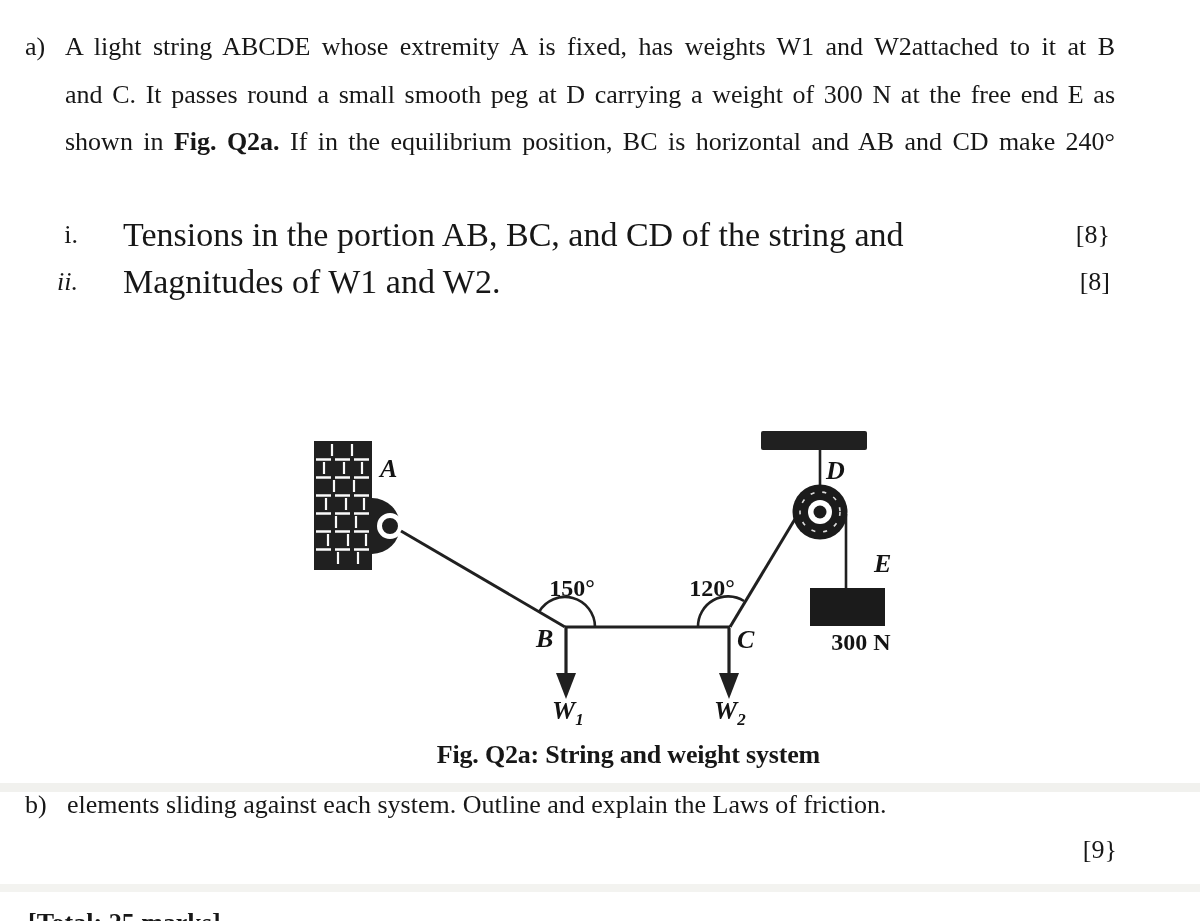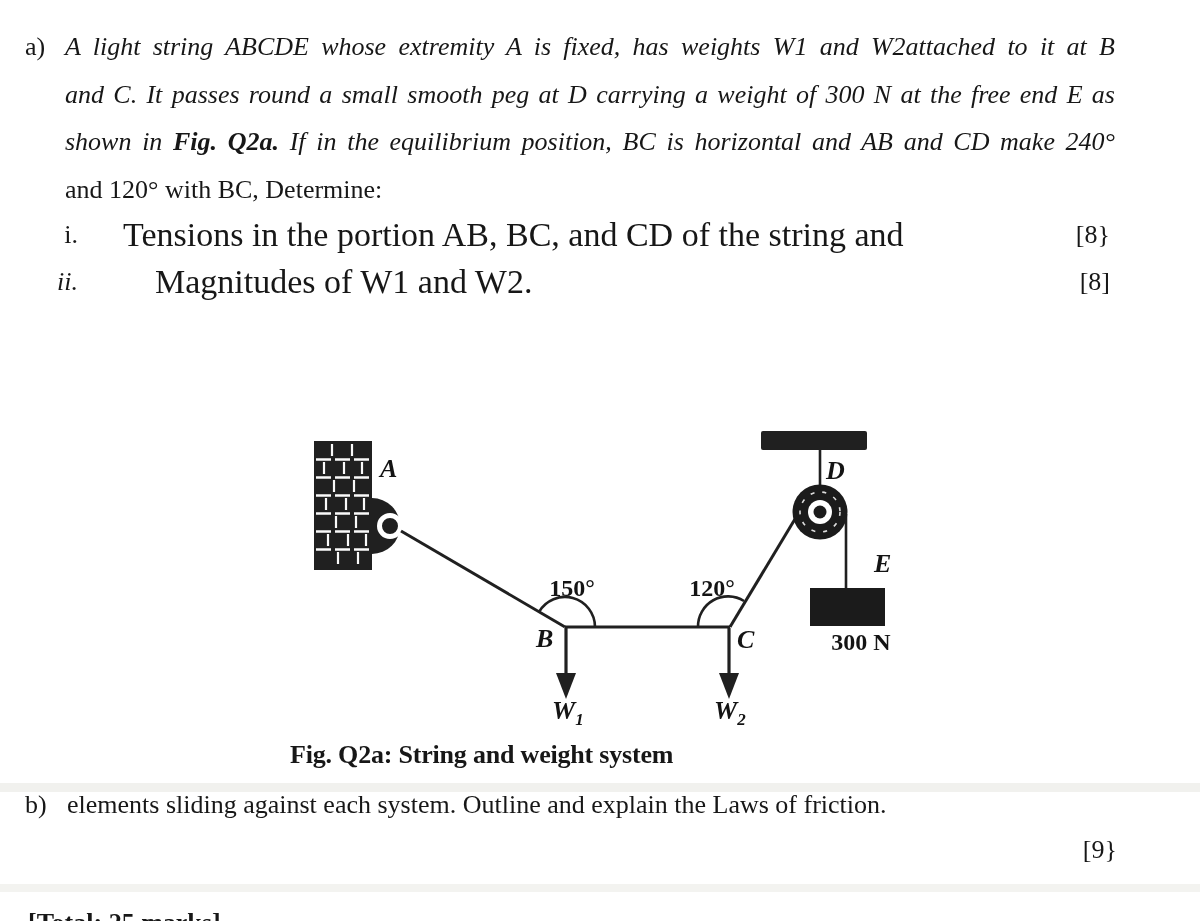--- a/index.html
+++ b/index.html
@@ -8,60 +8,59 @@
     background:#ffffff; color:#171717;
     font-family:"Liberation Serif", serif;
   }
   .scan-band { position:absolute; left:0; width:1200px; }
   .band1 { top:783px; height:9px;  background:#f1f1ee; }
   .band2 { top:884px; height:8px;  background:#f3f3f0; }
 
   .txt { position:absolute; font-size:26px; line-height:47.5px; color:#171717; }
   .block { position:absolute; }
   .jline { font-size:26px; line-height:47.5px; }
-  .just  { text-align:justify; text-align-last:justify;font-style:italic; }
+  .just  { text-align:justify; text-align-last:justify; }
   .bold  { font-weight:bold; }
 
   .item-marker { position:absolute; left:25px; width:53px; text-align:right; font-size:26px; line-height:47.5px; }
   .item-text   { position:absolute; left:123px; font-size:34px; line-height:47.5px; }
   .item-marks  { position:absolute; font-size:26px; line-height:47.5px; }
 
   .figure-svg { position:absolute; left:290px; top:420px; width:630px; height:315px; }
   .flabel { font-family:"Liberation Serif", serif; font-style:italic; font-weight:700; font-size:26px; fill:#141414; }
   .fangle { font-family:"Liberation Serif", serif; font-weight:700; font-size:24px; fill:#141414; }
   .fsub   { font-size:17px; }
 
-  .caption { position:absolute; left:290px; top:738px; width:530px; text-align:left;
+  .caption { position:absolute; left:290px; top:738px; width:530px; text-align:right;
              font-weight:bold; font-size:26px; line-height:34px; letter-spacing:-0.2px; }
 
   .footer-cut { position:absolute; left:28px; top:908px; font-weight:bold; font-size:26px; line-height:30px; }
 </style>
 </head>
 <body>
 
 <div class="page">
 
   <div class="scan-band band1"></div>
   <div class="scan-band band2"></div>
 
   <div class="txt" style="left:25px; top:23px;">a)</div>
 
   <div class="block" style="left:65px; top:23px; width:1050px;">
     <div class="jline just">A light string ABCDE whose extremity A is fixed, has weights W1 and W2attached to it at B</div>
     <div class="jline just">and C. It passes round a small smooth peg at D carrying a weight of 300 N at the free end E as</div>
     <div class="jline just"><span>shown in </span><span class="bold">Fig. Q2a.</span><span> If in the equilibrium position, BC is horizontal and AB and CD make 240°</span></div>
-    <div class="jline">and 120° with BC, Determine:</div>
   </div>
 
   <div class="item-marker" style="top:211px;">i.</div>
   <div class="item-text" style="top:211px;">Tensions in the portion AB, BC, and CD of the string and</div>
   <div class="item-marks" style="top:211px; right:90px;">[8}</div>
 
   <div class="item-marker" style="top:258px;font-style:italic;">ii.</div>
-  <div class="item-text" style="top:258px;margin-left:32px;">Magnitudes of W1 and W2.</div>
+  <div class="item-text" style="top:258px;">Magnitudes of W1 and W2.</div>
   <div class="item-marks" style="top:258px; right:90px;">[8]</div>
 
   <svg class="figure-svg" viewBox="290 420 630 315">
 
     <g>
       <rect x="314" y="441" width="58" height="129" fill="#202020"></rect>
       <g stroke="#fafafa" stroke-width="2.4" stroke-dasharray="15 4">
         <line x1="316" y1="459.5" x2="371" y2="459.5"></line>
         <line x1="316" y1="477.5" x2="371" y2="477.5"></line>
         <line x1="316" y1="495.5" x2="371" y2="495.5"></line>

